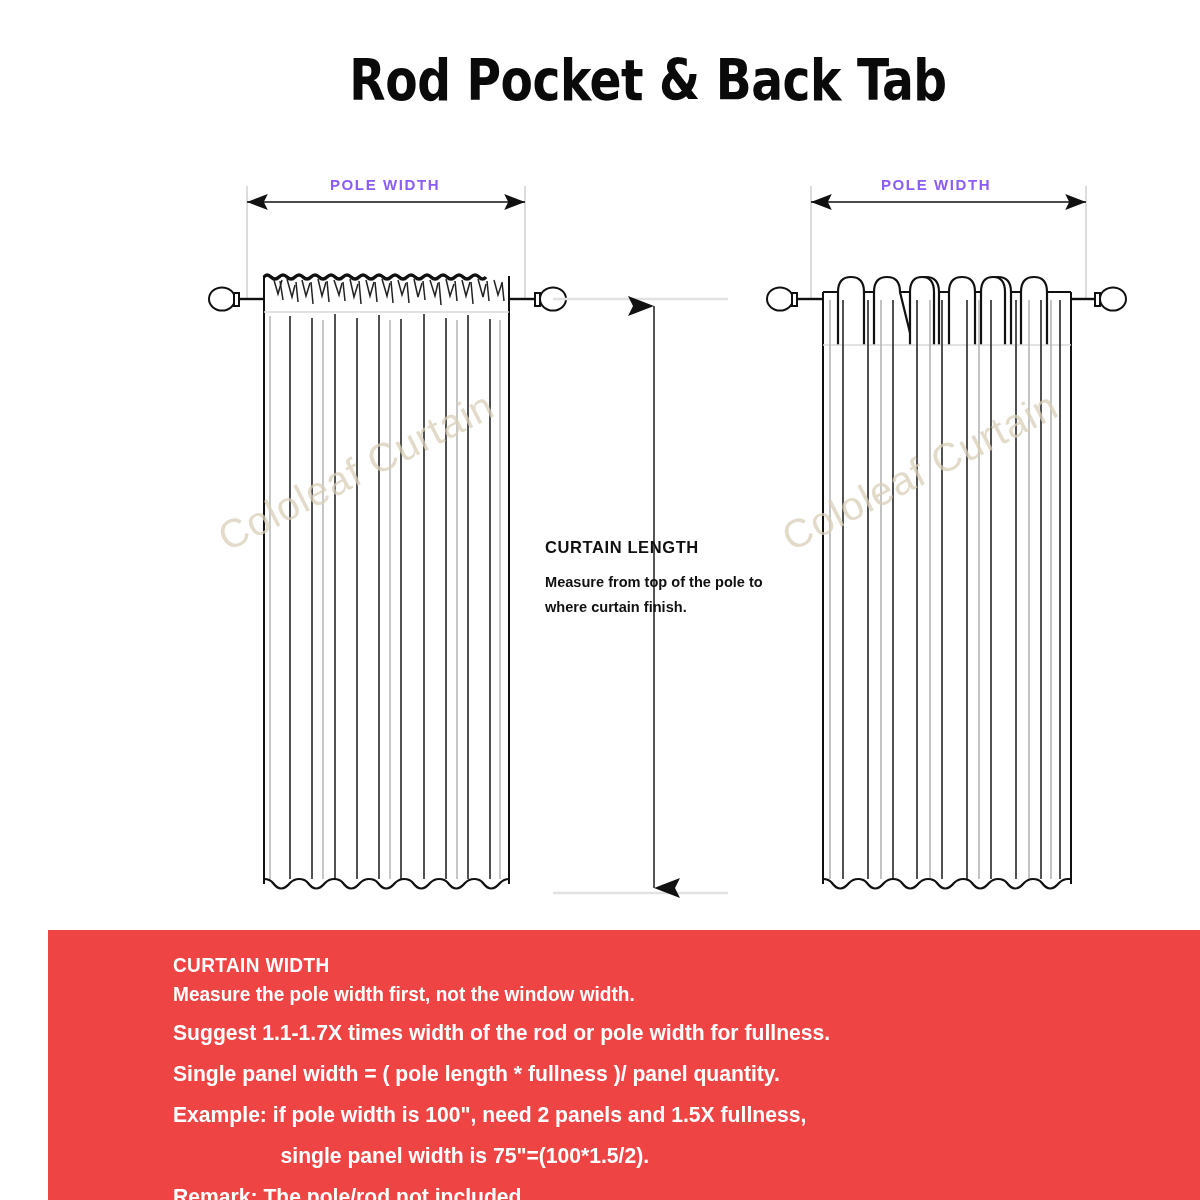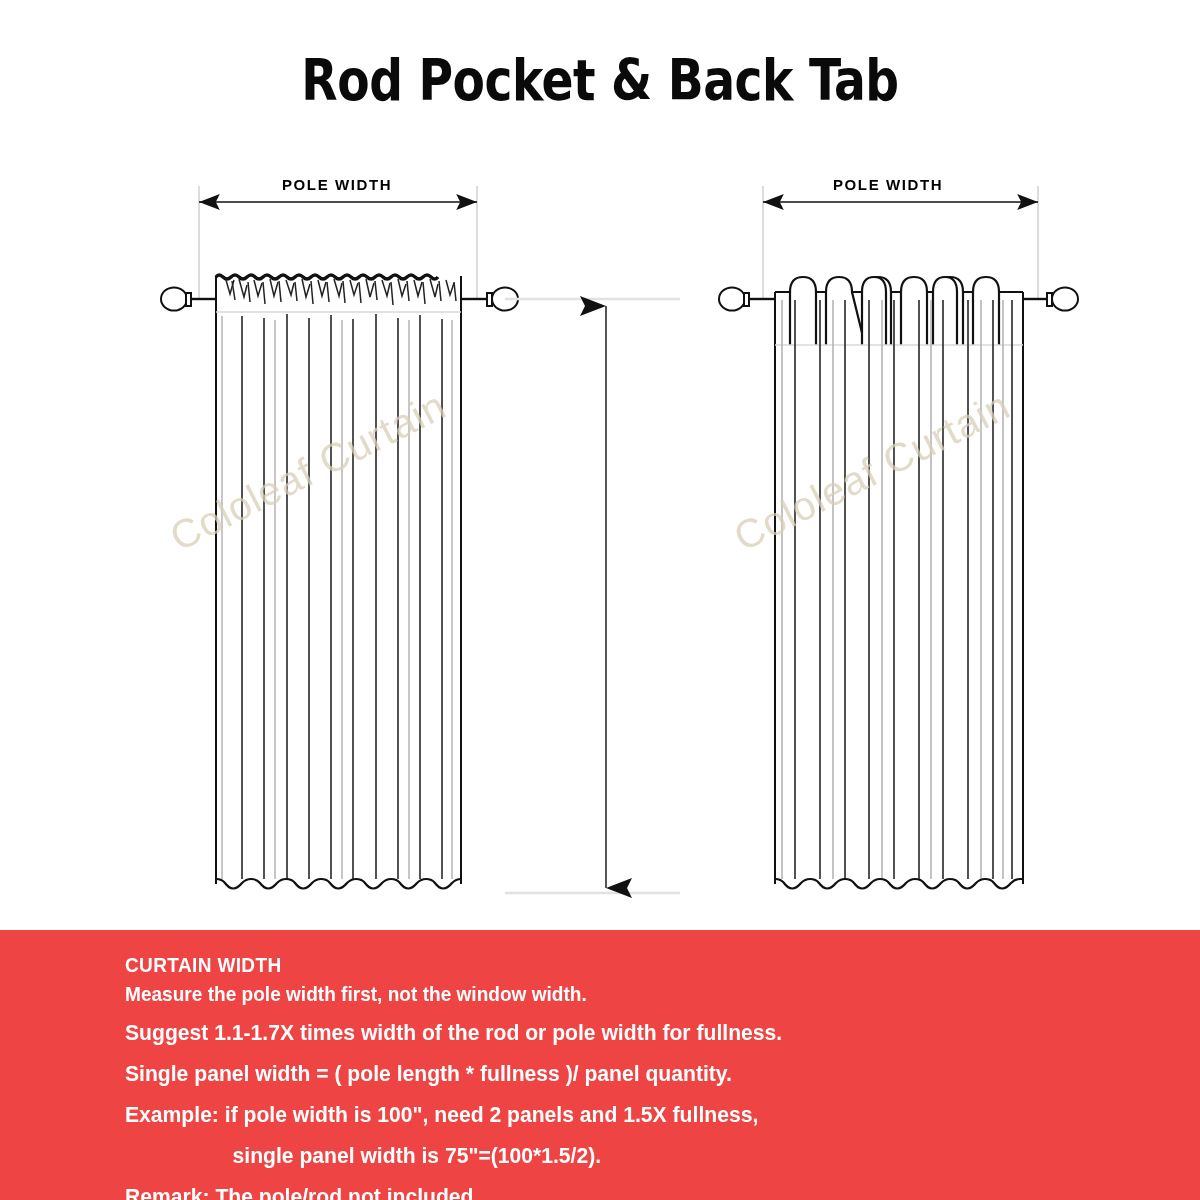--- a/index.html
+++ b/index.html
@@ -2,21 +2,21 @@
 <html><head>
 <meta charset="utf-8">
 <style>
   html,body{margin:0;padding:0;background:#ffffff;}
   body{
     width:1200px;height:1200px;
     font-family:"Liberation Sans", sans-serif;
     overflow:hidden;
     position:relative;
   }
-  #root{position:relative;width:1104px;height:1200px;background:#fff;}
+  #root{position:relative;width:1104px;height:1200px;background:#fff;margin-left:48px;}
 
   
   .title{
     position:absolute;
     top:52px;left:0;width:1200px;
     text-align:center;
     font-family:"DejaVu Sans Condensed","Liberation Sans",sans-serif;
     font-weight:bold;
     font-size:57px;
     letter-spacing:-0.5px;
@@ -57,21 +57,21 @@
     transform-origin:left center;
     white-space:nowrap;
   }
 
   
   .pw-label{
     position:absolute;
     font-size:15px;
     font-weight:bold;
     letter-spacing:1.6px;
-    color:#000000;
+    color:#8b5cf6;
     font-family:"Liberation Sans",sans-serif;
     white-space:nowrap;
   }
   .pw-left{left:282px;top:176px;}
   .pw-right{left:833px;top:176px;}
 
   
   .wm{
     position:absolute;
     font-family:"Liberation Sans",sans-serif;
@@ -342,20 +342,25 @@
     </g>
   </svg>
   </div>
 
   <div class="wm wm1">Cololeaf  Curtain</div>
   <div class="wm wm2">Cololeaf  Curtain</div>
 
   <div class="pw-label pw-left">POLE  WIDTH</div>
   <div class="pw-label pw-right">POLE  WIDTH</div>
 
+  <div class="center-text">
+    <div class="ct-head">CURTAIN  LENGTH</div>
+    <div class="ct-line">Measure from top of the pole to</div>
+    <div class="ct-line">where curtain finish.</div>
+  </div>
 
   <div class="footer">
     <div class="footer-inner">
       <div class="f-line f-head">CURTAIN WIDTH</div>
       <div class="f-line f-sub">Measure the pole width first, not the window width.</div>
       <div class="f-line f-big">Suggest 1.1-1.7X times width of the rod or pole width for fullness.</div>
       <div class="f-line f-big">Single panel width = ( pole length * fullness )/ panel quantity.</div>
       <div class="f-line f-big">Example: if pole width is 100", need 2 panels and 1.5X fullness,</div>
       <div class="f-line f-indent">single panel width is 75"=(100*1.5/2).</div>
       <div class="f-line f-remark">Remark: The pole/rod not included.</div>

